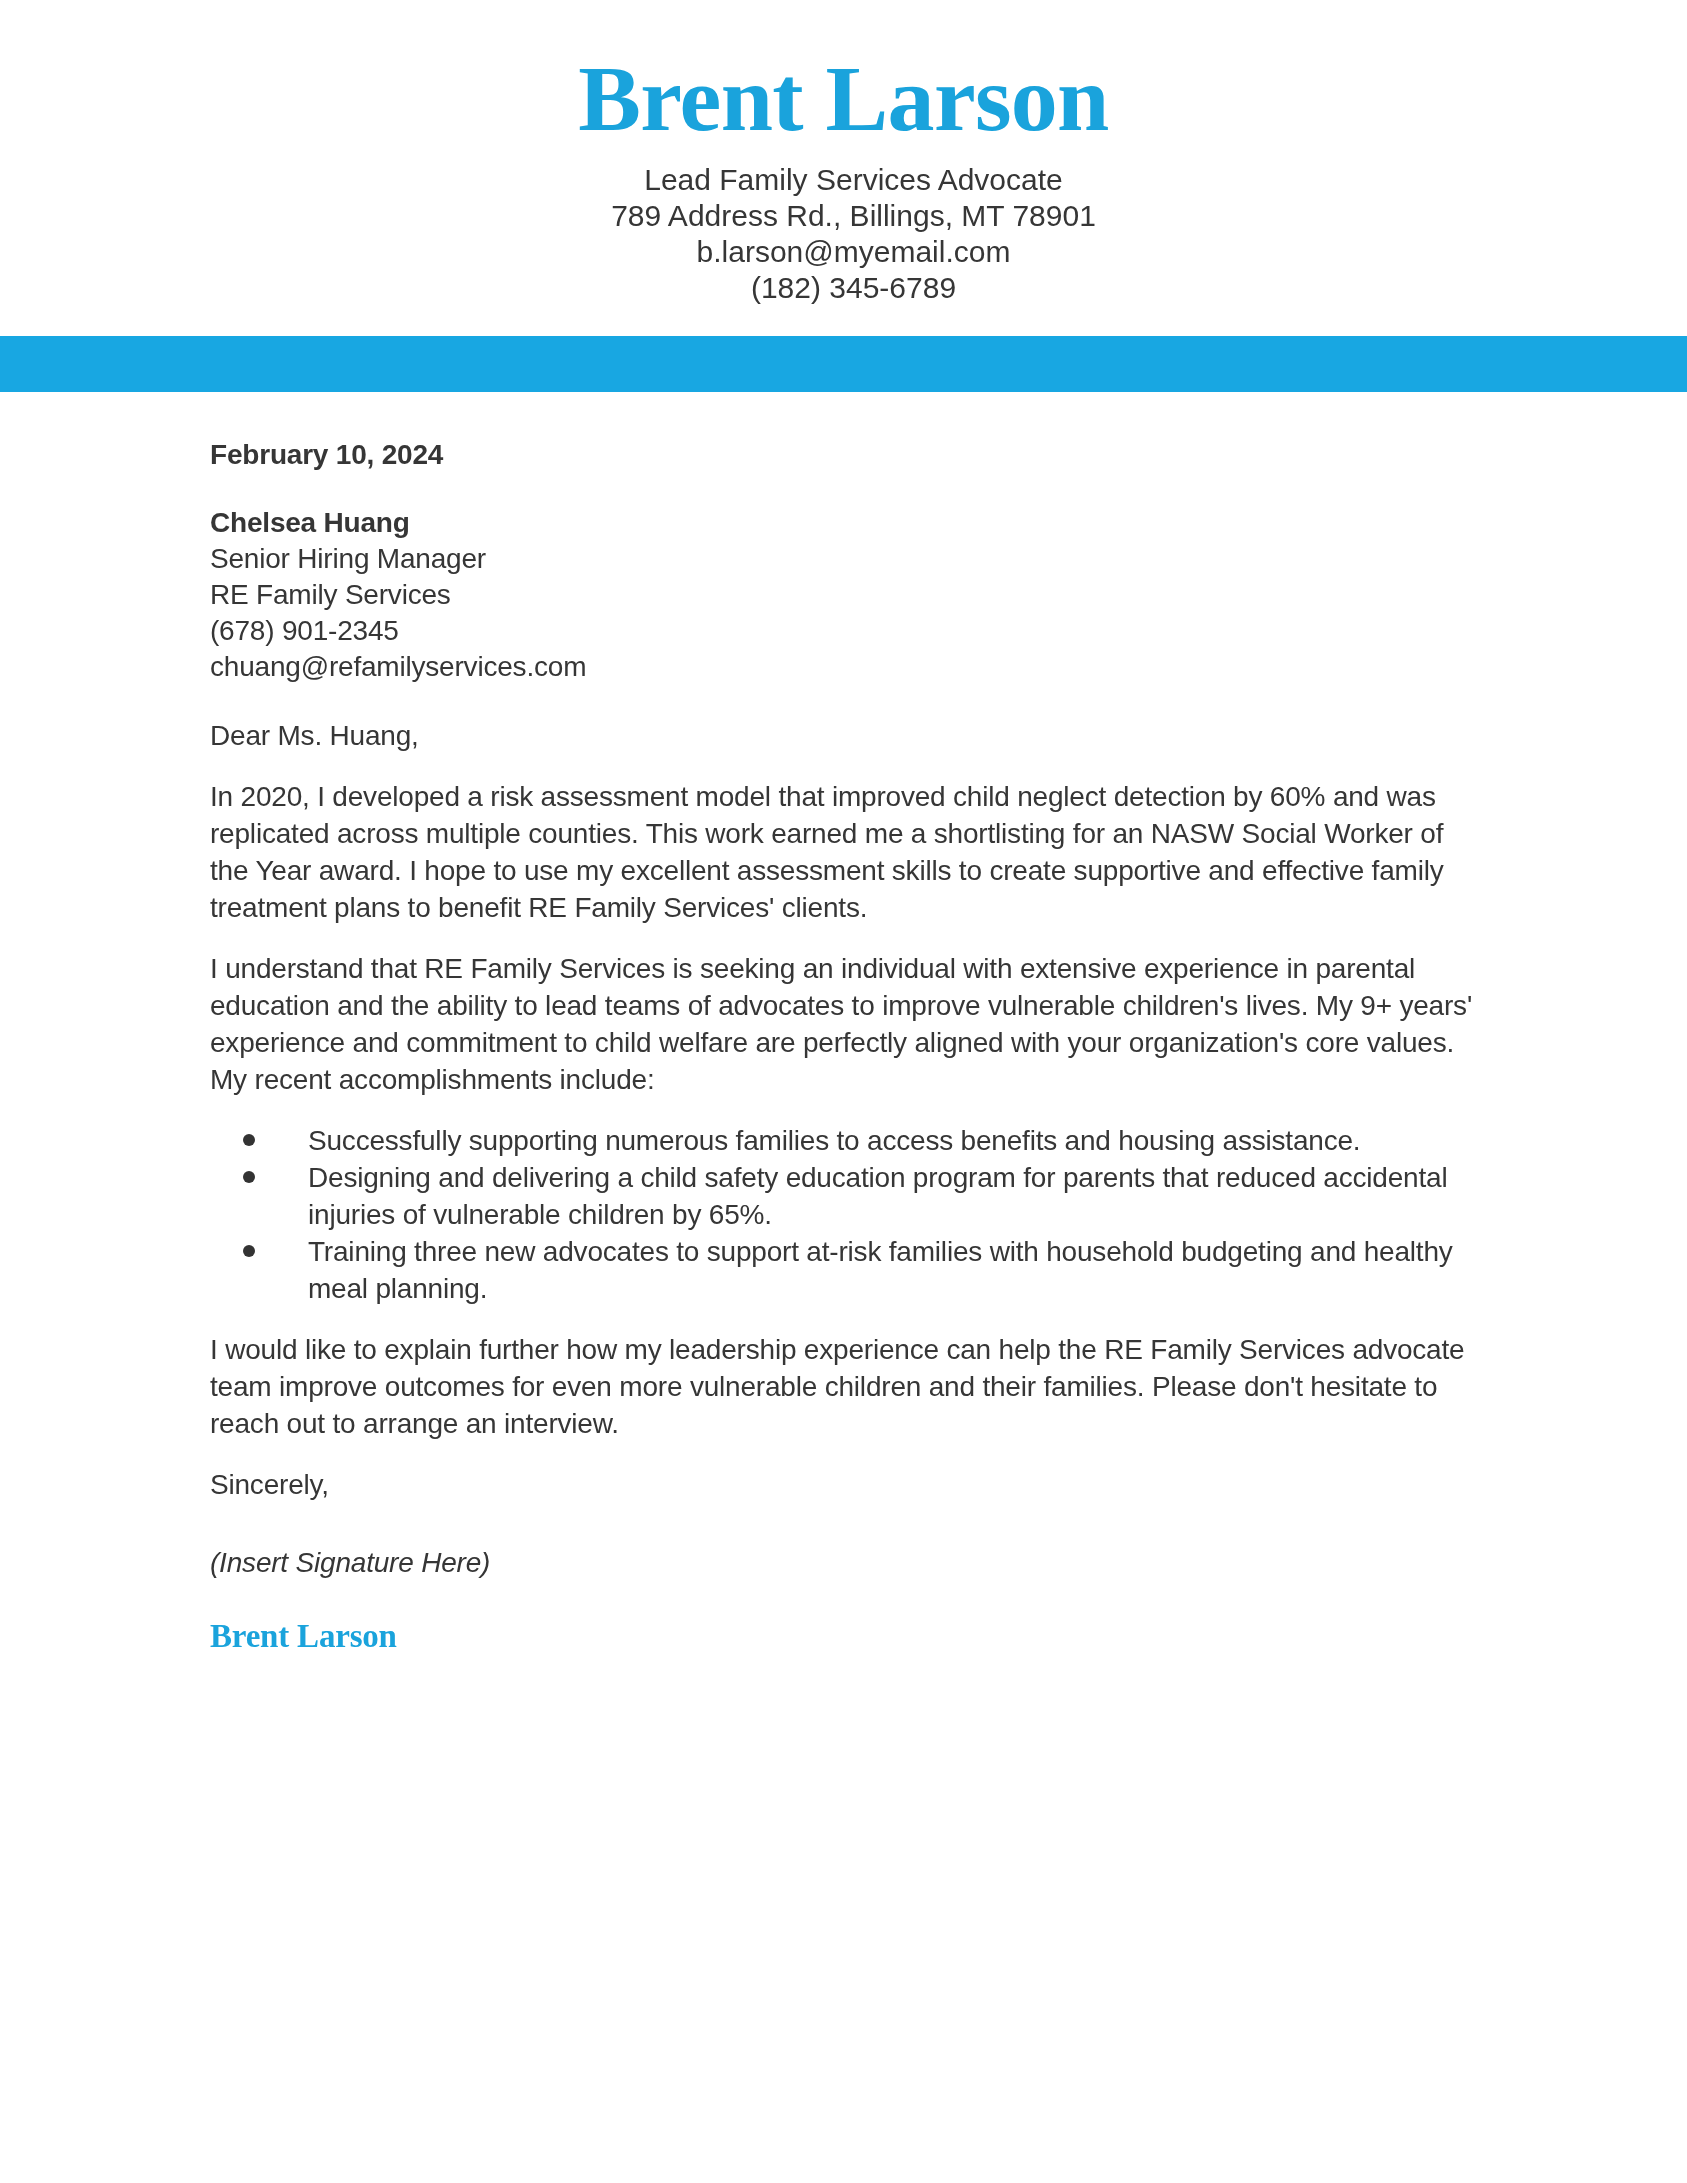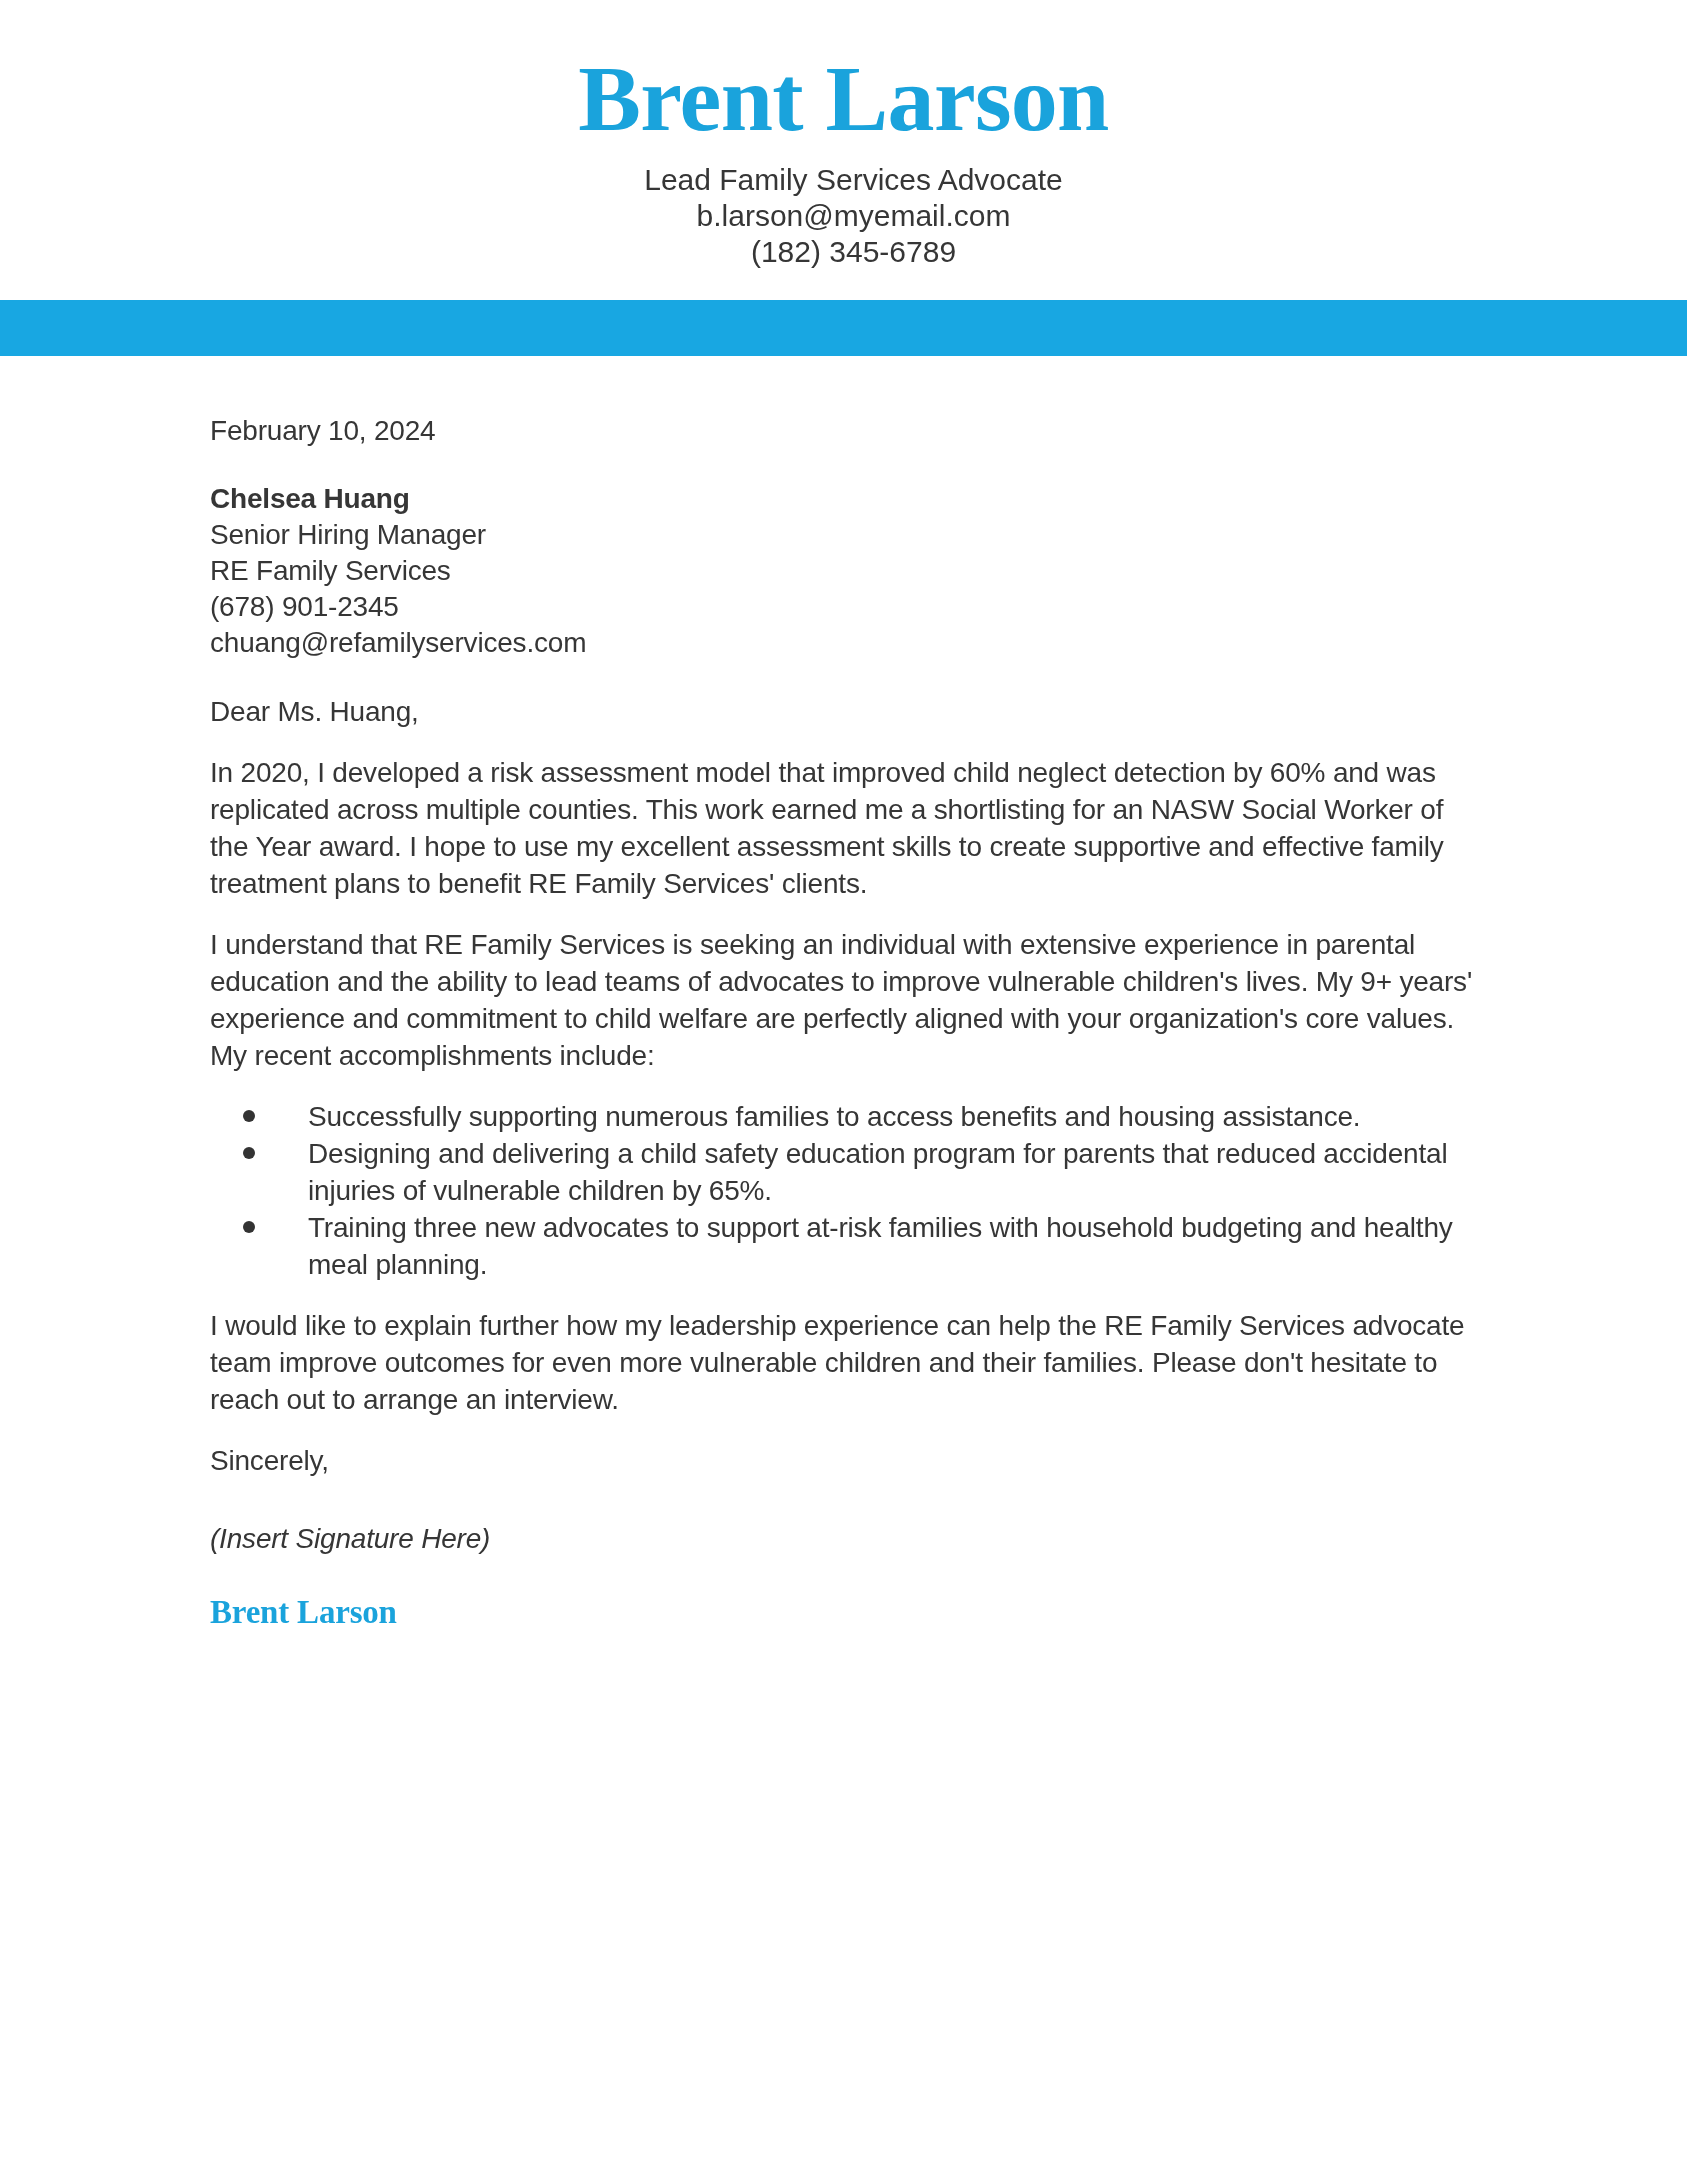--- a/index.html
+++ b/index.html
@@ -40,21 +40,21 @@
     height: 56px;
     background: var(--bar);
   }
   
   .content {
     padding: 0 210px;
     font-size: 28px;
     line-height: 37px;
     letter-spacing: -0.2px;
   }
-  .date { margin-top: 56px; font-weight: normal; }
+  .date { margin-top: 44px; font-weight: bold; }
   .recipient { margin-top: 32px; }
   .recipient-line { line-height: 36px; }
   .recipient-name { font-weight: bold; }
   .salutation { margin-top: 32px; }
   .para { margin-top: 24px; }
   .bullet-list { margin-top: 24px; }
   .bullet-item { display: flex; align-items: flex-start; padding-left: 33px; }
   .dot {
     flex: none;
     width: 12px;
@@ -78,20 +78,21 @@
 </style>
 </head>
 <body>
 
 <div class="page">
 
   <div class="header">
     <div class="name">Brent Larson</div>
     <div class="contact">
       <div class="contact-line">Lead Family Services Advocate</div>
+      <div class="contact-line">789 Address Rd., Billings, MT 78901</div>
       <div class="contact-line">b.larson@myemail.com</div>
       <div class="contact-line">(182) 345-6789</div>
     </div>
   </div>
 
   <div class="bar"></div>
 
   <div class="content">
     <div class="date">February 10, 2024</div>
 

